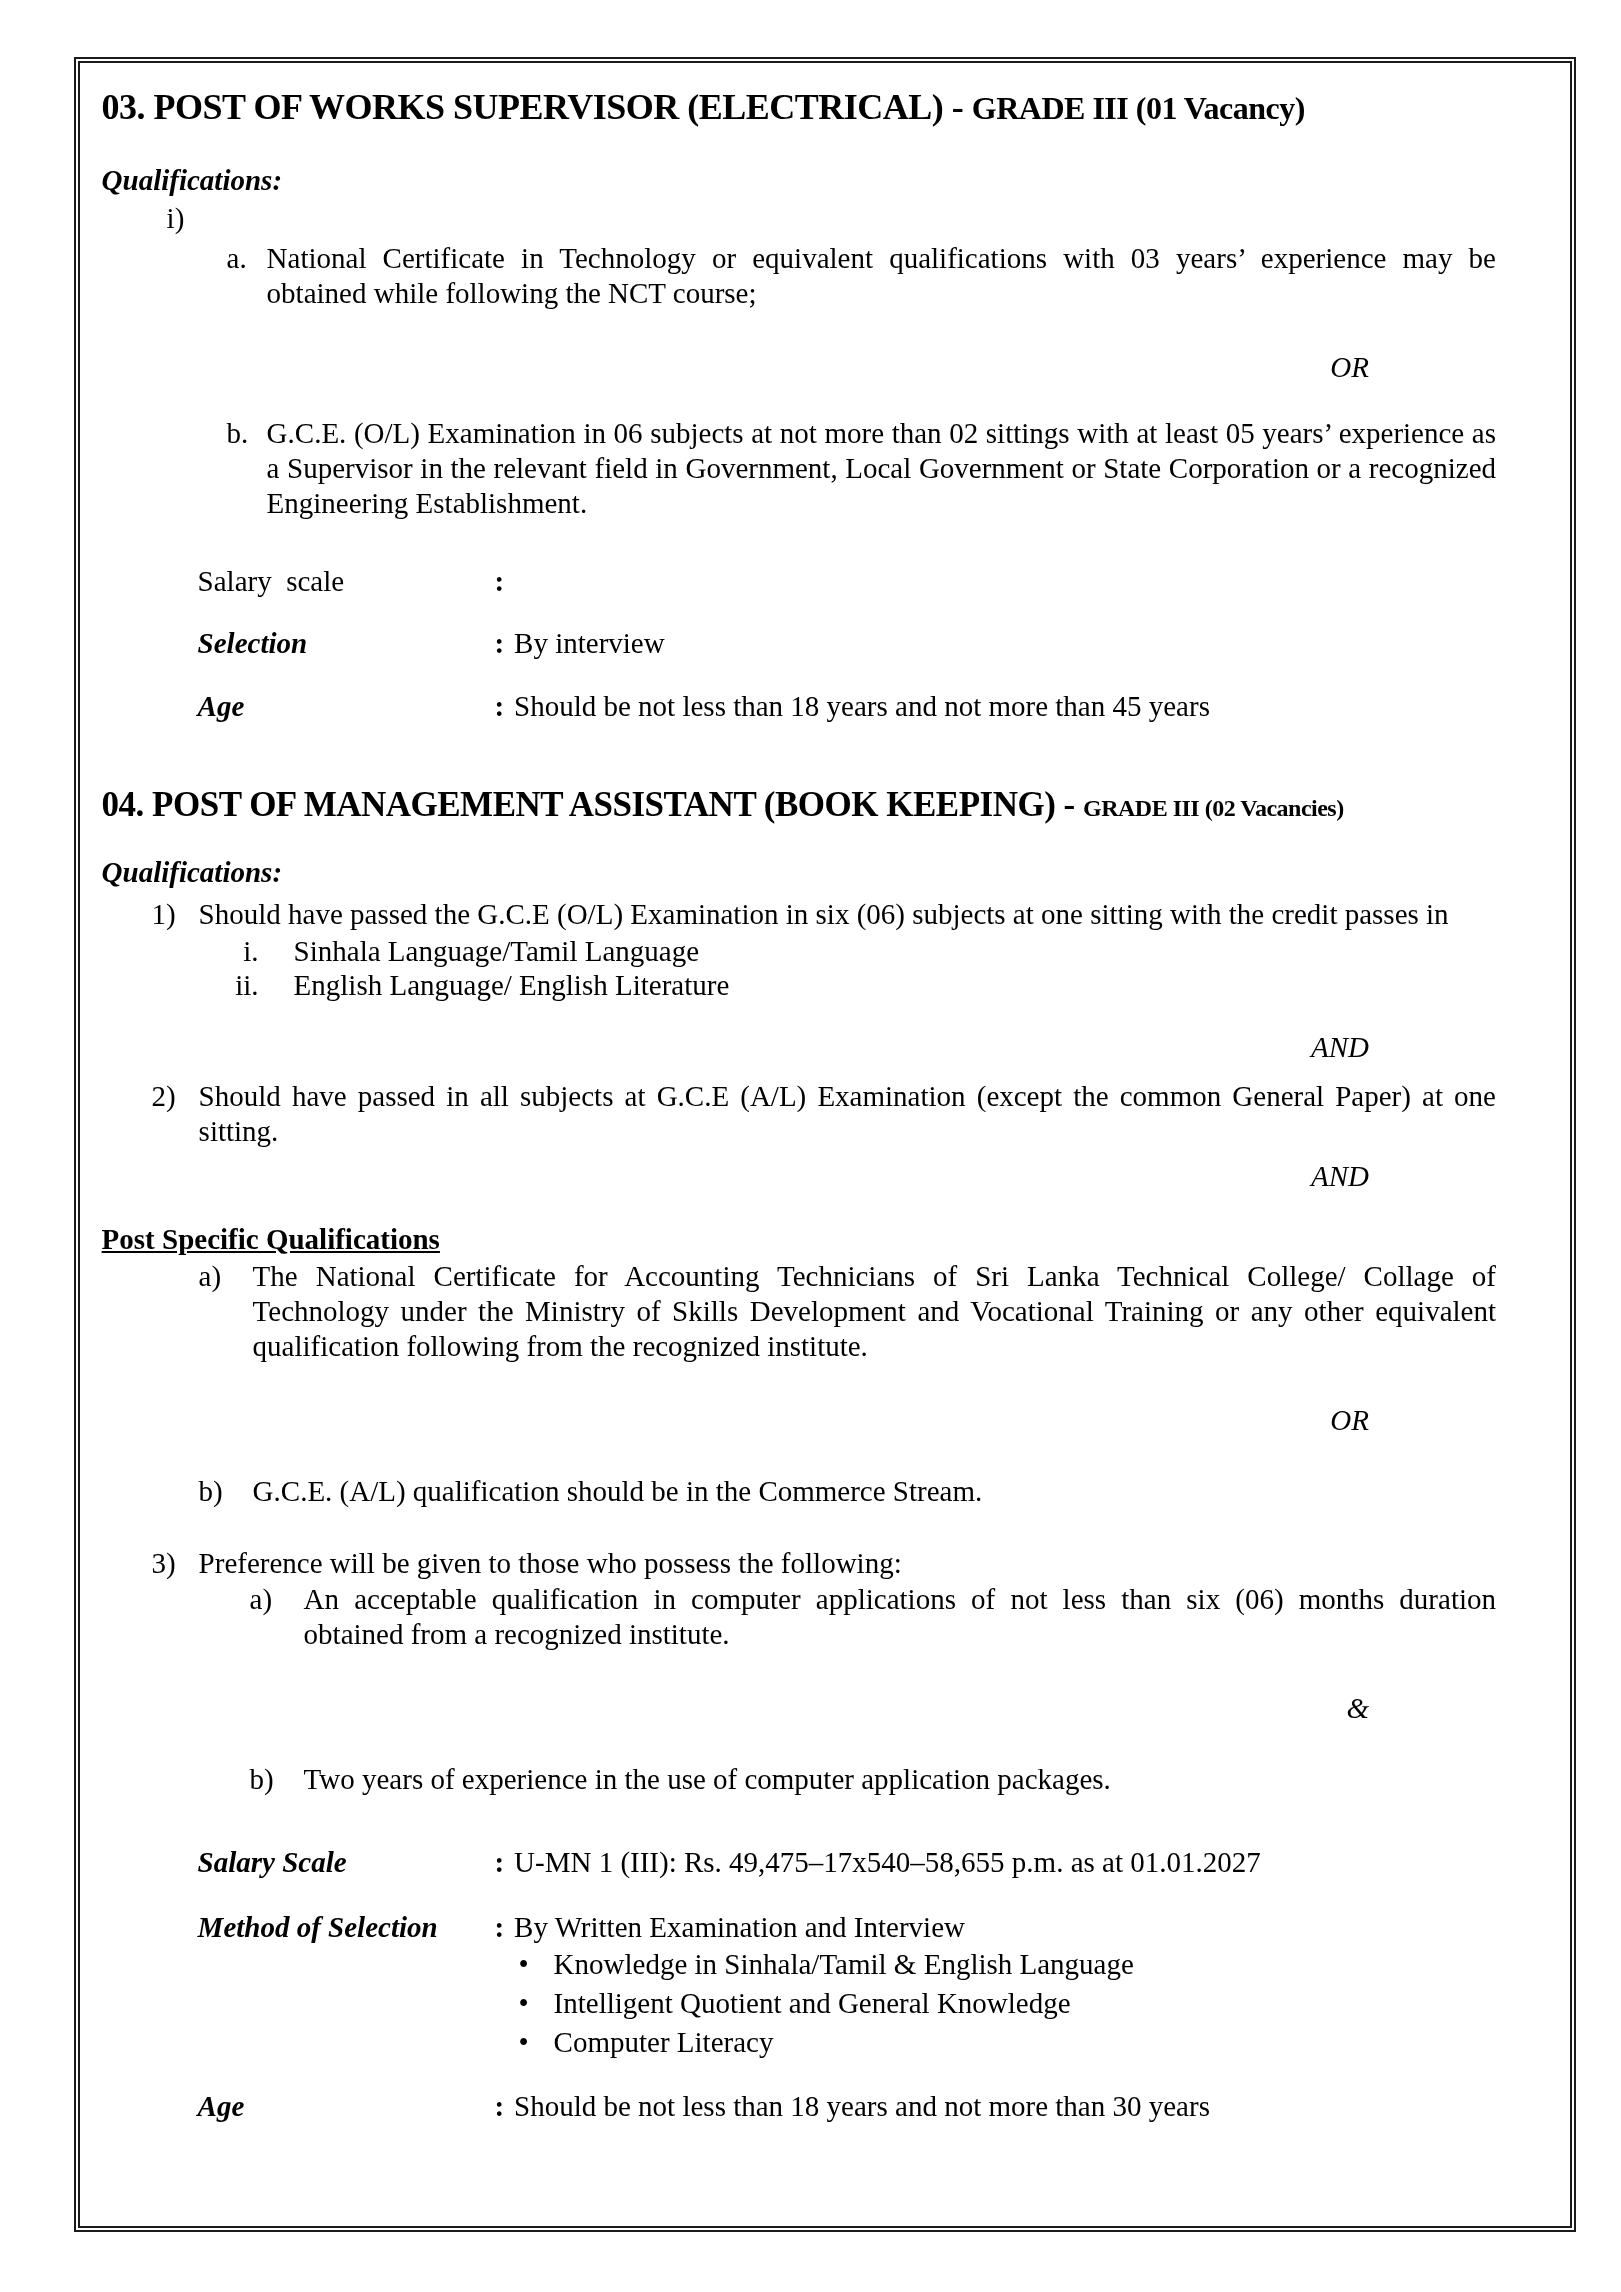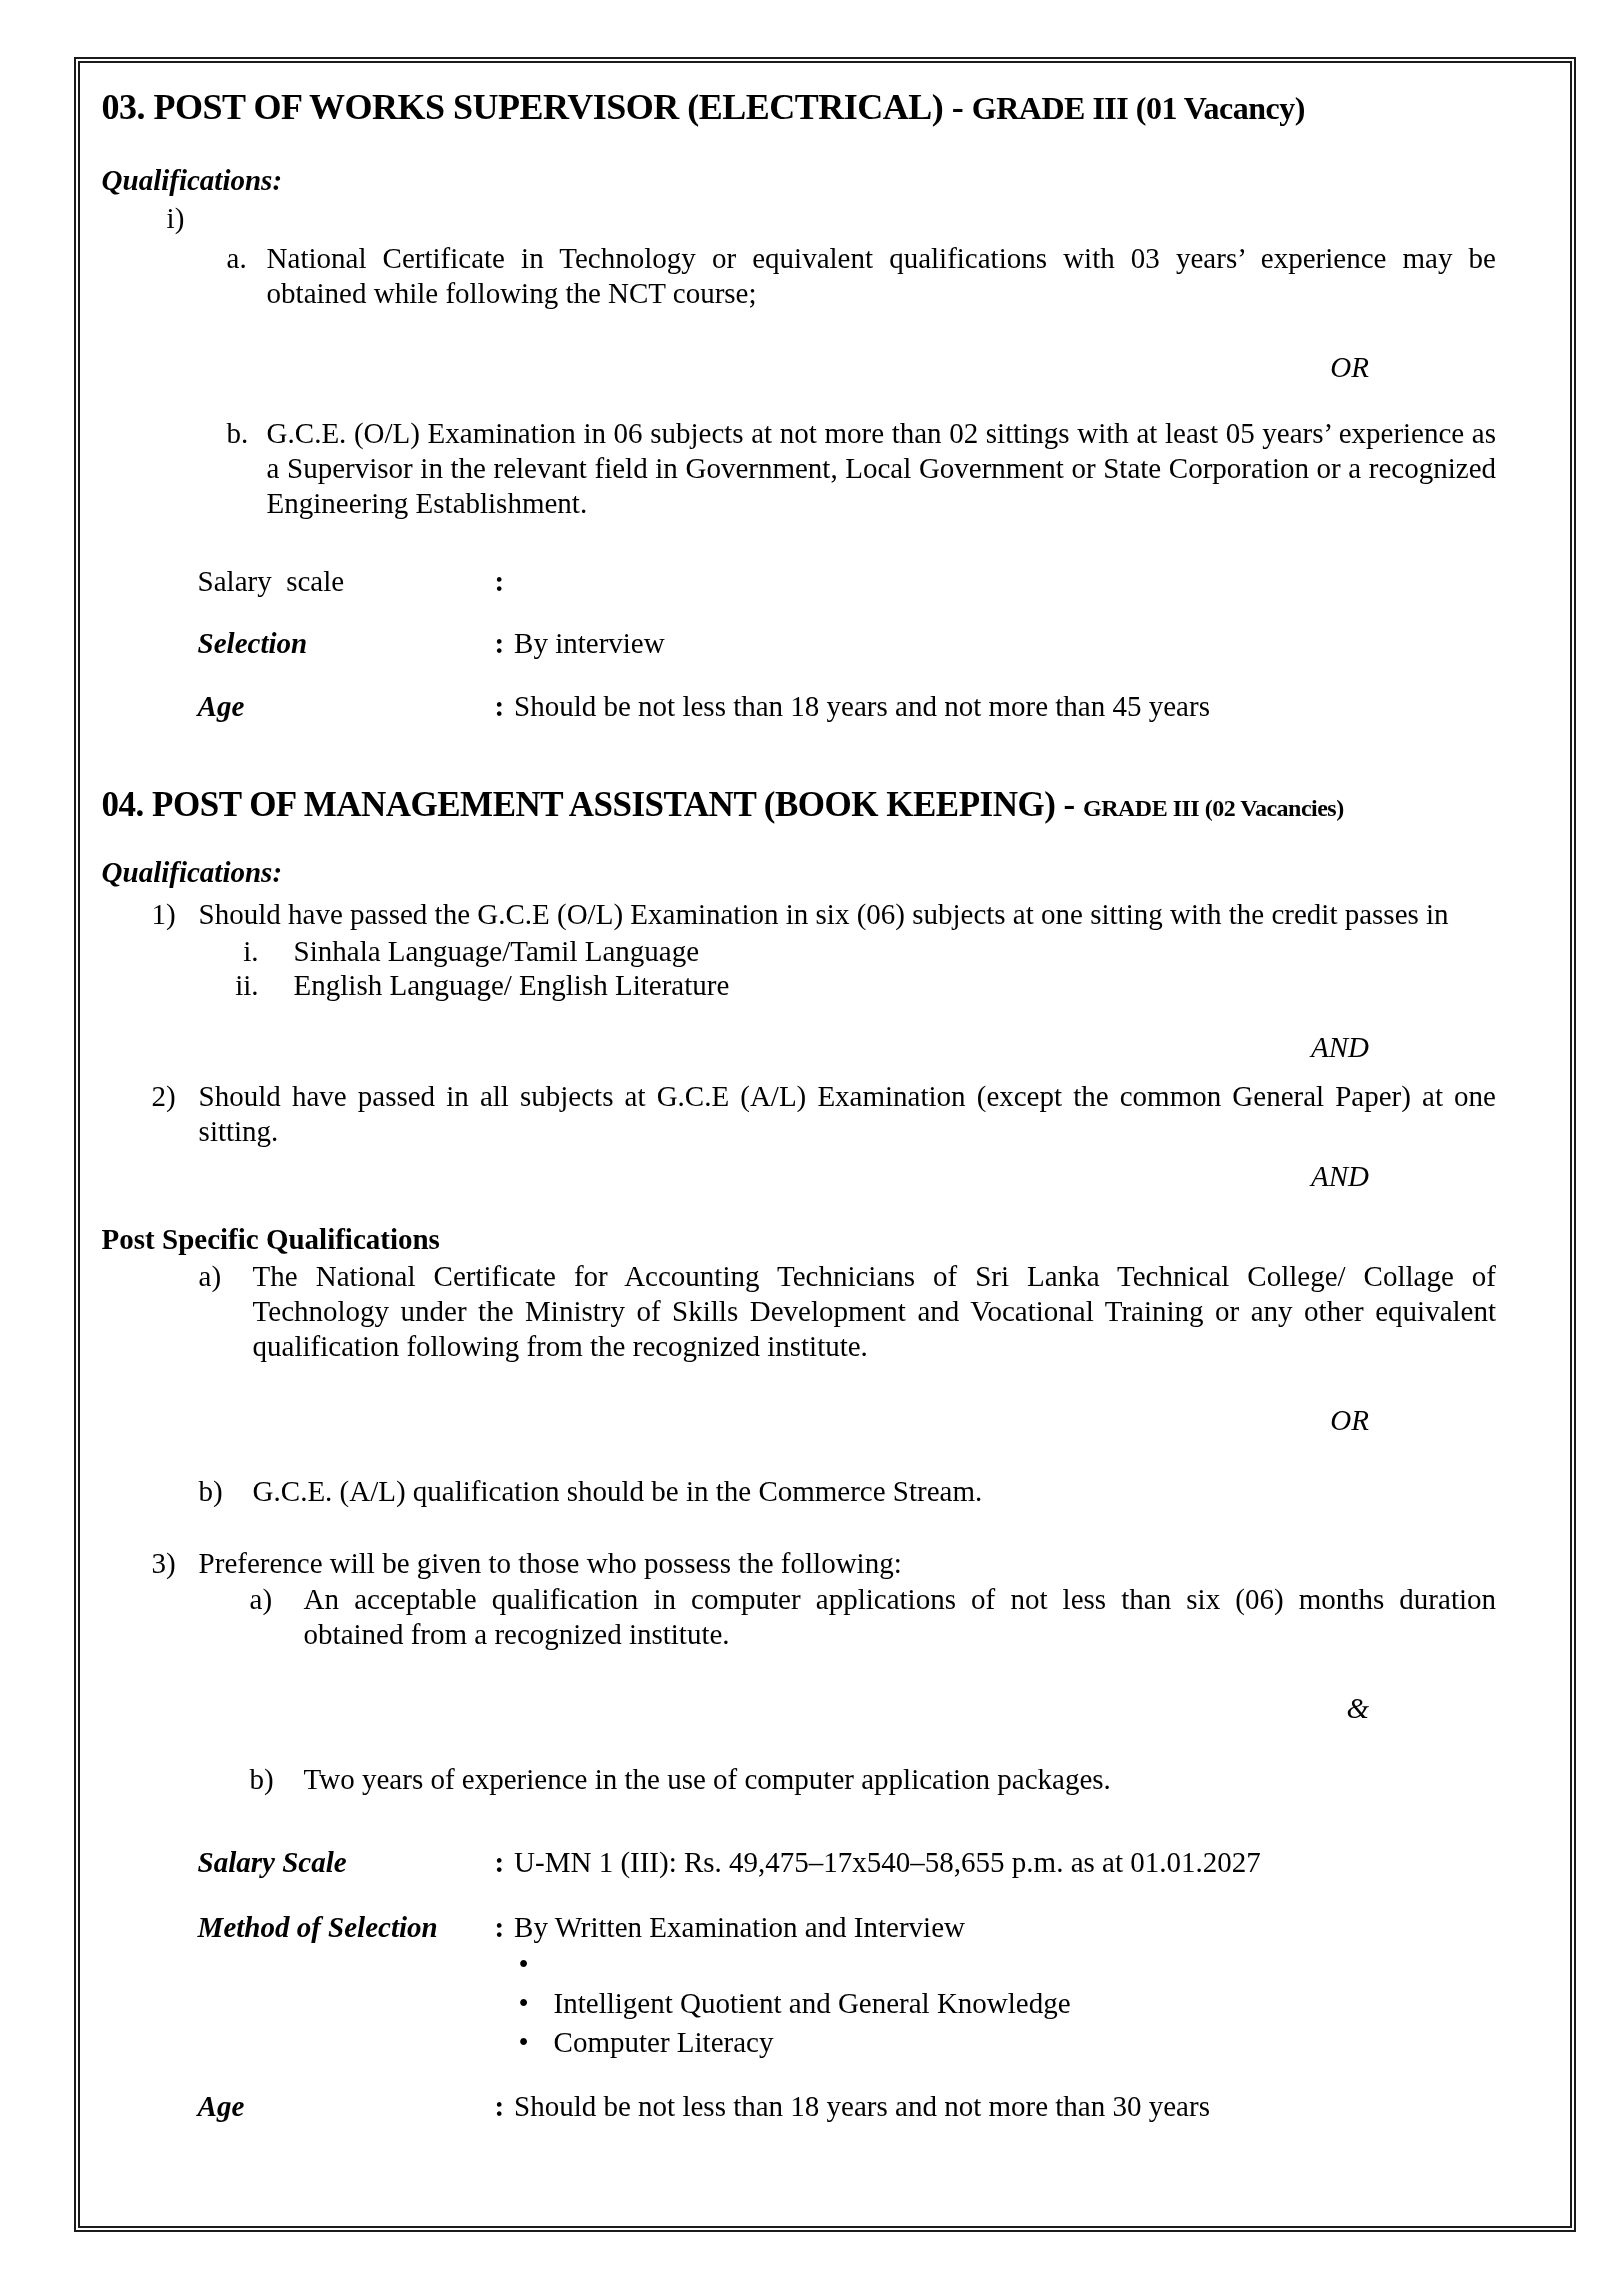--- a/index.html
+++ b/index.html
@@ -31,21 +31,21 @@
     font-weight: bold;
     letter-spacing: -0.5px;
     white-space: nowrap;
   }
   .grade-sm { font-size: 32px; }
   .grade-md { font-size: 24px; }
   .qual-heading {
     font-weight: bold;
     font-style: italic;
   }
-  .bold-heading { font-weight: bold; }
+  .bold-heading { font-weight: bold; text-decoration: underline; }
   .i-line { margin-left: 65px; }
   .item { display: flex; }
   .item .marker { flex: 0 0 auto; }
   .item .ptext { flex: 1 1 auto; }
   .jtext { text-align: justify; }
   
   .lvl-a { margin-left: 125px; }
   .lvl-a .marker { width: 40px; }
   
   .lvl-n { margin-left: 50px; }
@@ -181,20 +181,21 @@
 
     <div class="lv-row" style="margin-top:30px;">
       <span class="row-label label-bi">Method of Selection</span>
       <span class="row-colon">:</span>
       <span class="row-value">By Written Examination and Interview</span>
     </div>
 
     <div>
       <div class="bullet-row">
         <span class="bullet">•</span>
+        <span>Knowledge in Sinhala/Tamil &amp; English Language</span>
       </div>
       <div class="bullet-row">
         <span class="bullet">•</span>
         <span>Intelligent Quotient and General Knowledge</span>
       </div>
       <div class="bullet-row">
         <span class="bullet">•</span>
         <span>Computer Literacy</span>
       </div>
     </div>

